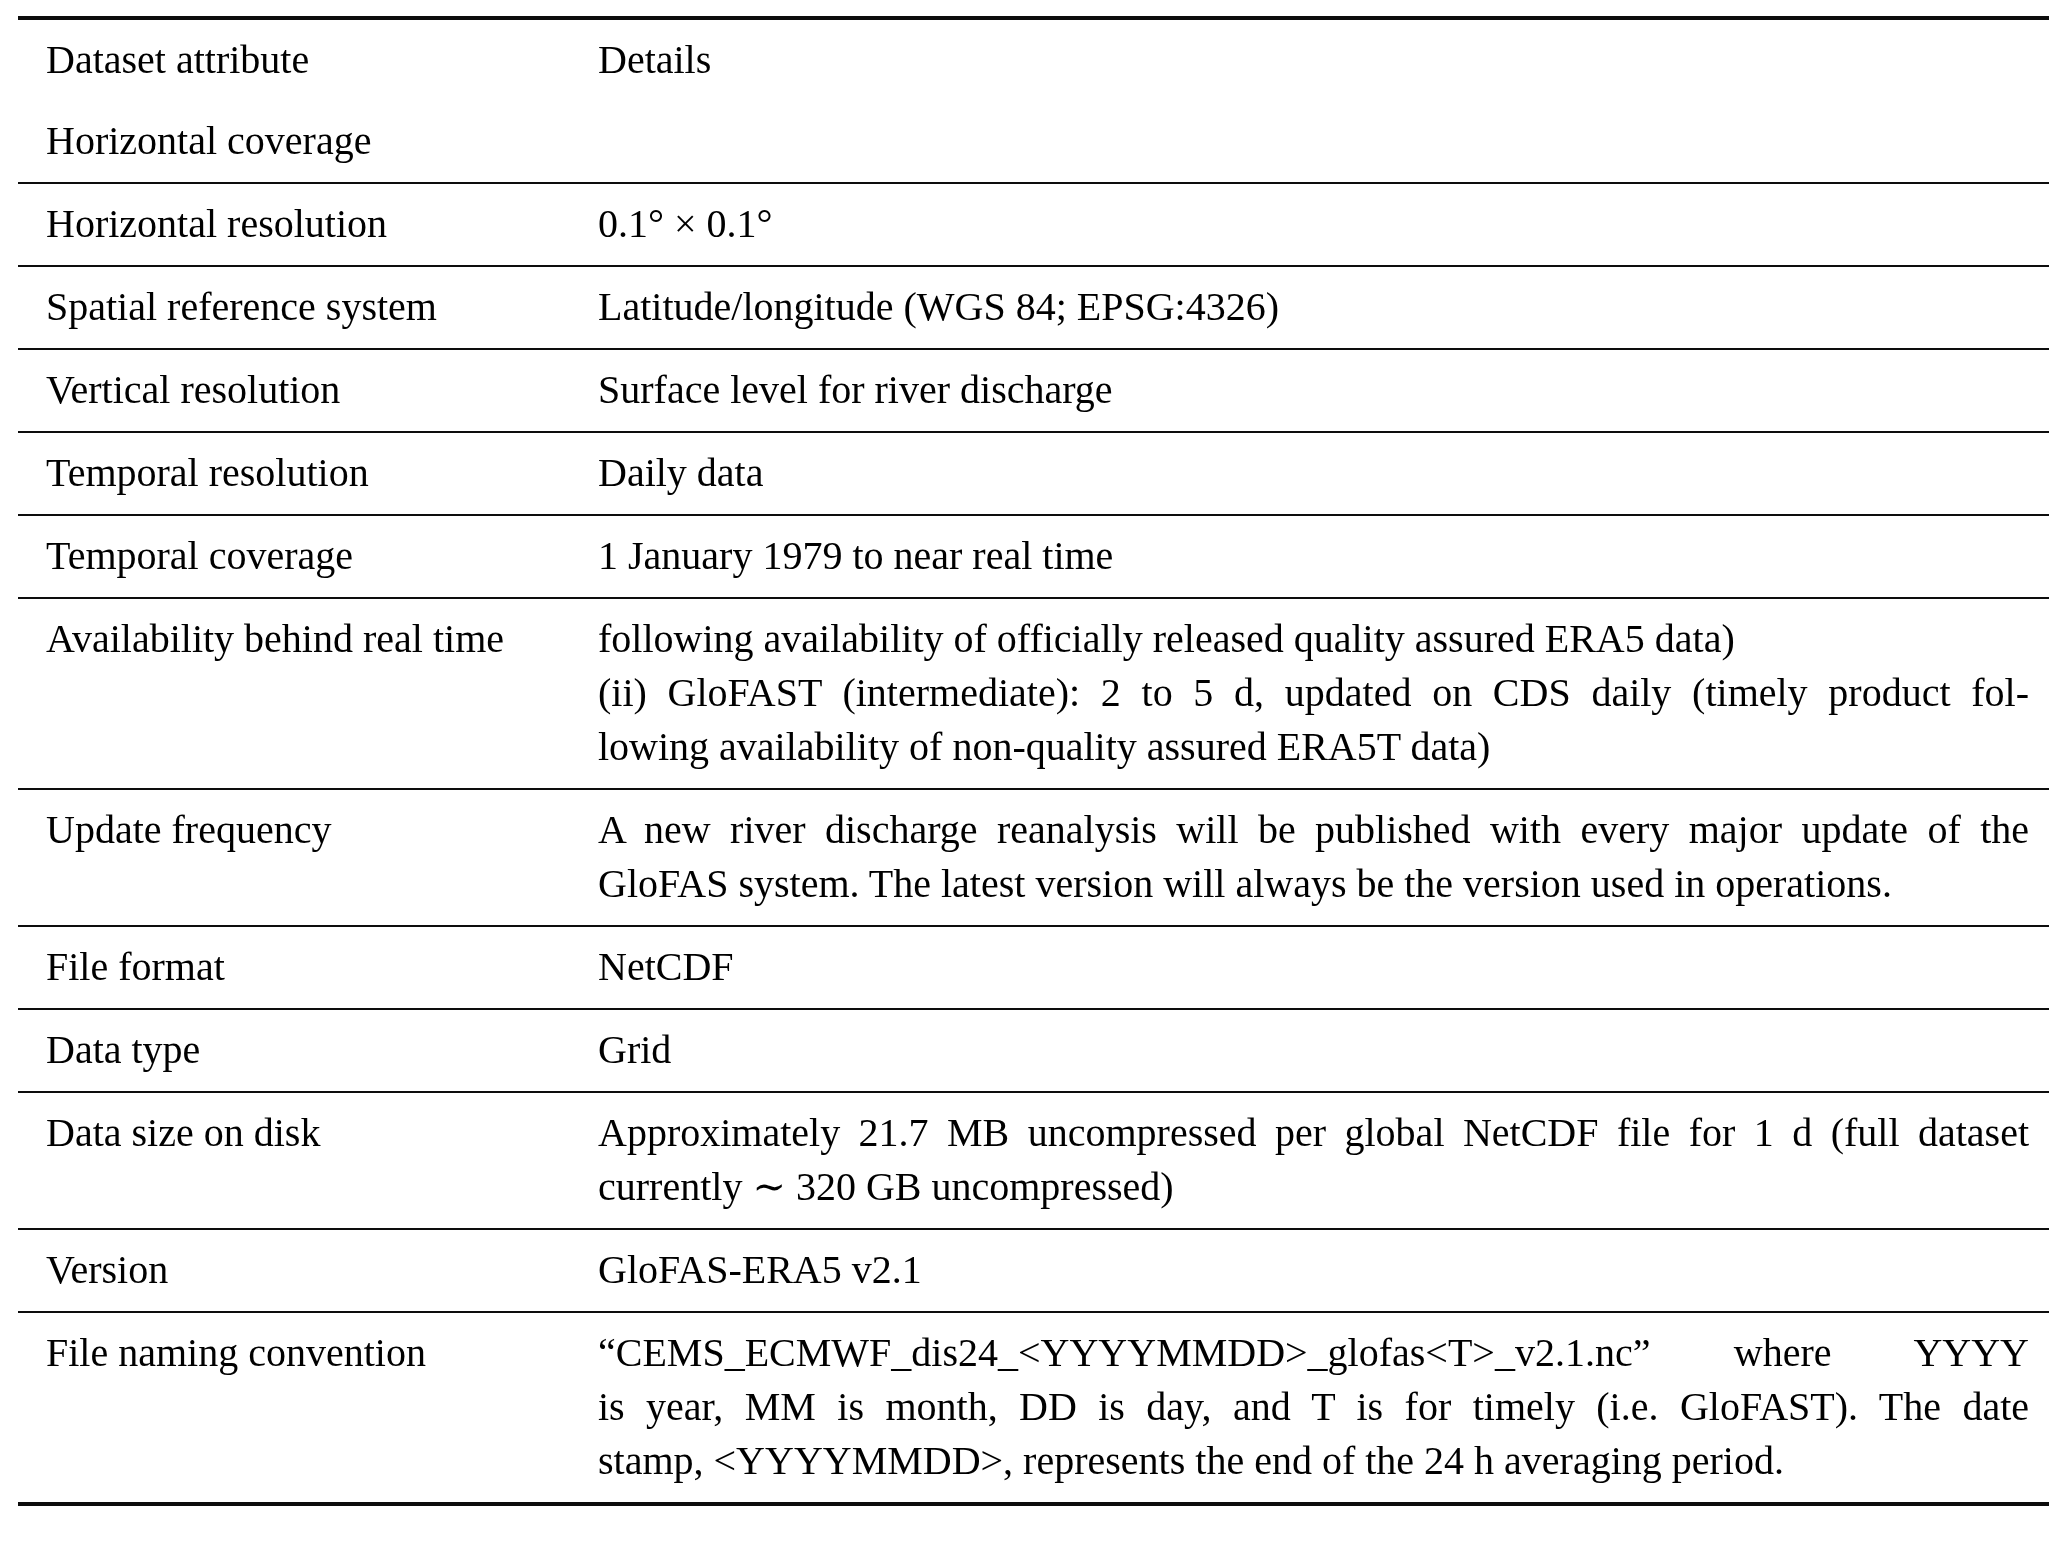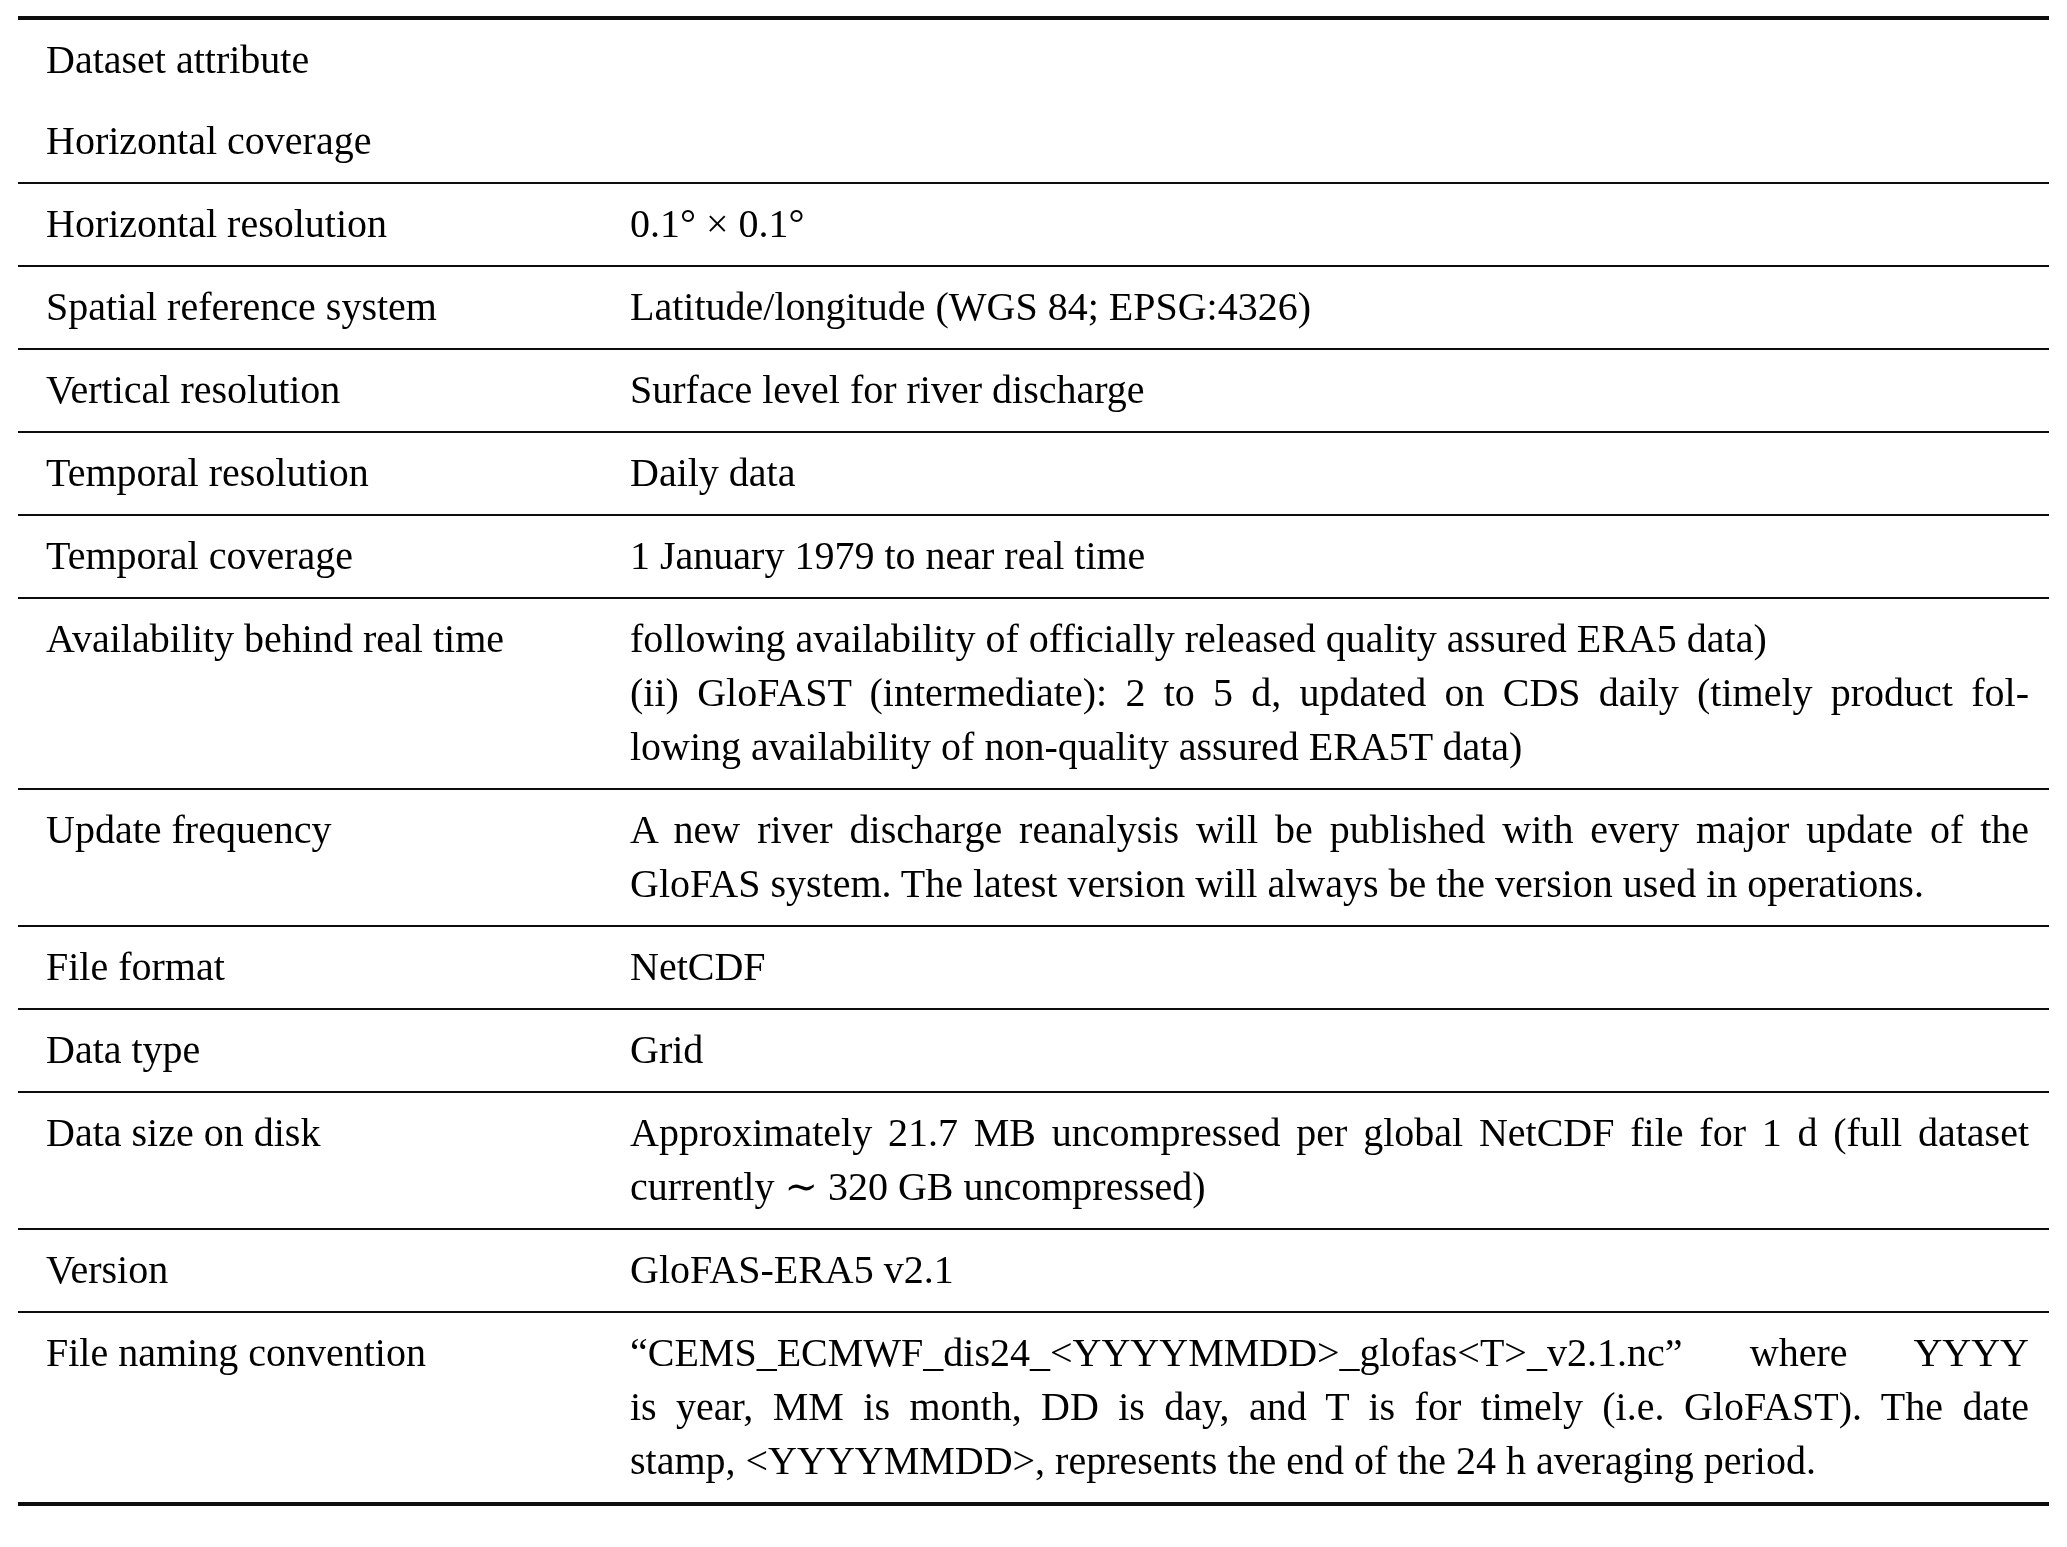--- a/index.html
+++ b/index.html
@@ -19,39 +19,42 @@
     width: 2031px;
     border-top: 4px solid #0d0d0d;
     border-bottom: 4px solid #0d0d0d;
   }
   .row {
     display: grid;
     grid-template-columns: 552px 1fr;
     align-items: start;
     padding: 13px 20px 14px 28px;
   }
-  .row + .row { border-top: 2px solid #0d0d0d; gap: 32px; }
+  .row + .row { border-top: 2px solid #0d0d0d; }
   .attr-cell { line-height: 54px; }
   .details-cell { min-width: 0; }
   .line {
     line-height: 54px;
     white-space: nowrap;
     text-align: left;
   }
   .line.fill {
     text-align: justify;
     text-align-last: justify;
   }
 </style>
 </head>
 <body>
 
 <div class="table">
   <div class="row">
     <div class="attr-cell">Dataset attribute</div>
+    <div class="details-cell">
+      <div class="line">Details</div>
+    </div>
   </div>
   <div>
       <div class="row">
         <div class="attr-cell">Horizontal coverage</div>
       </div>
       <div class="row">
         <div class="attr-cell">Horizontal resolution</div>
         <div class="details-cell">
           <div class="line">0.1° × 0.1°</div>
         </div>

